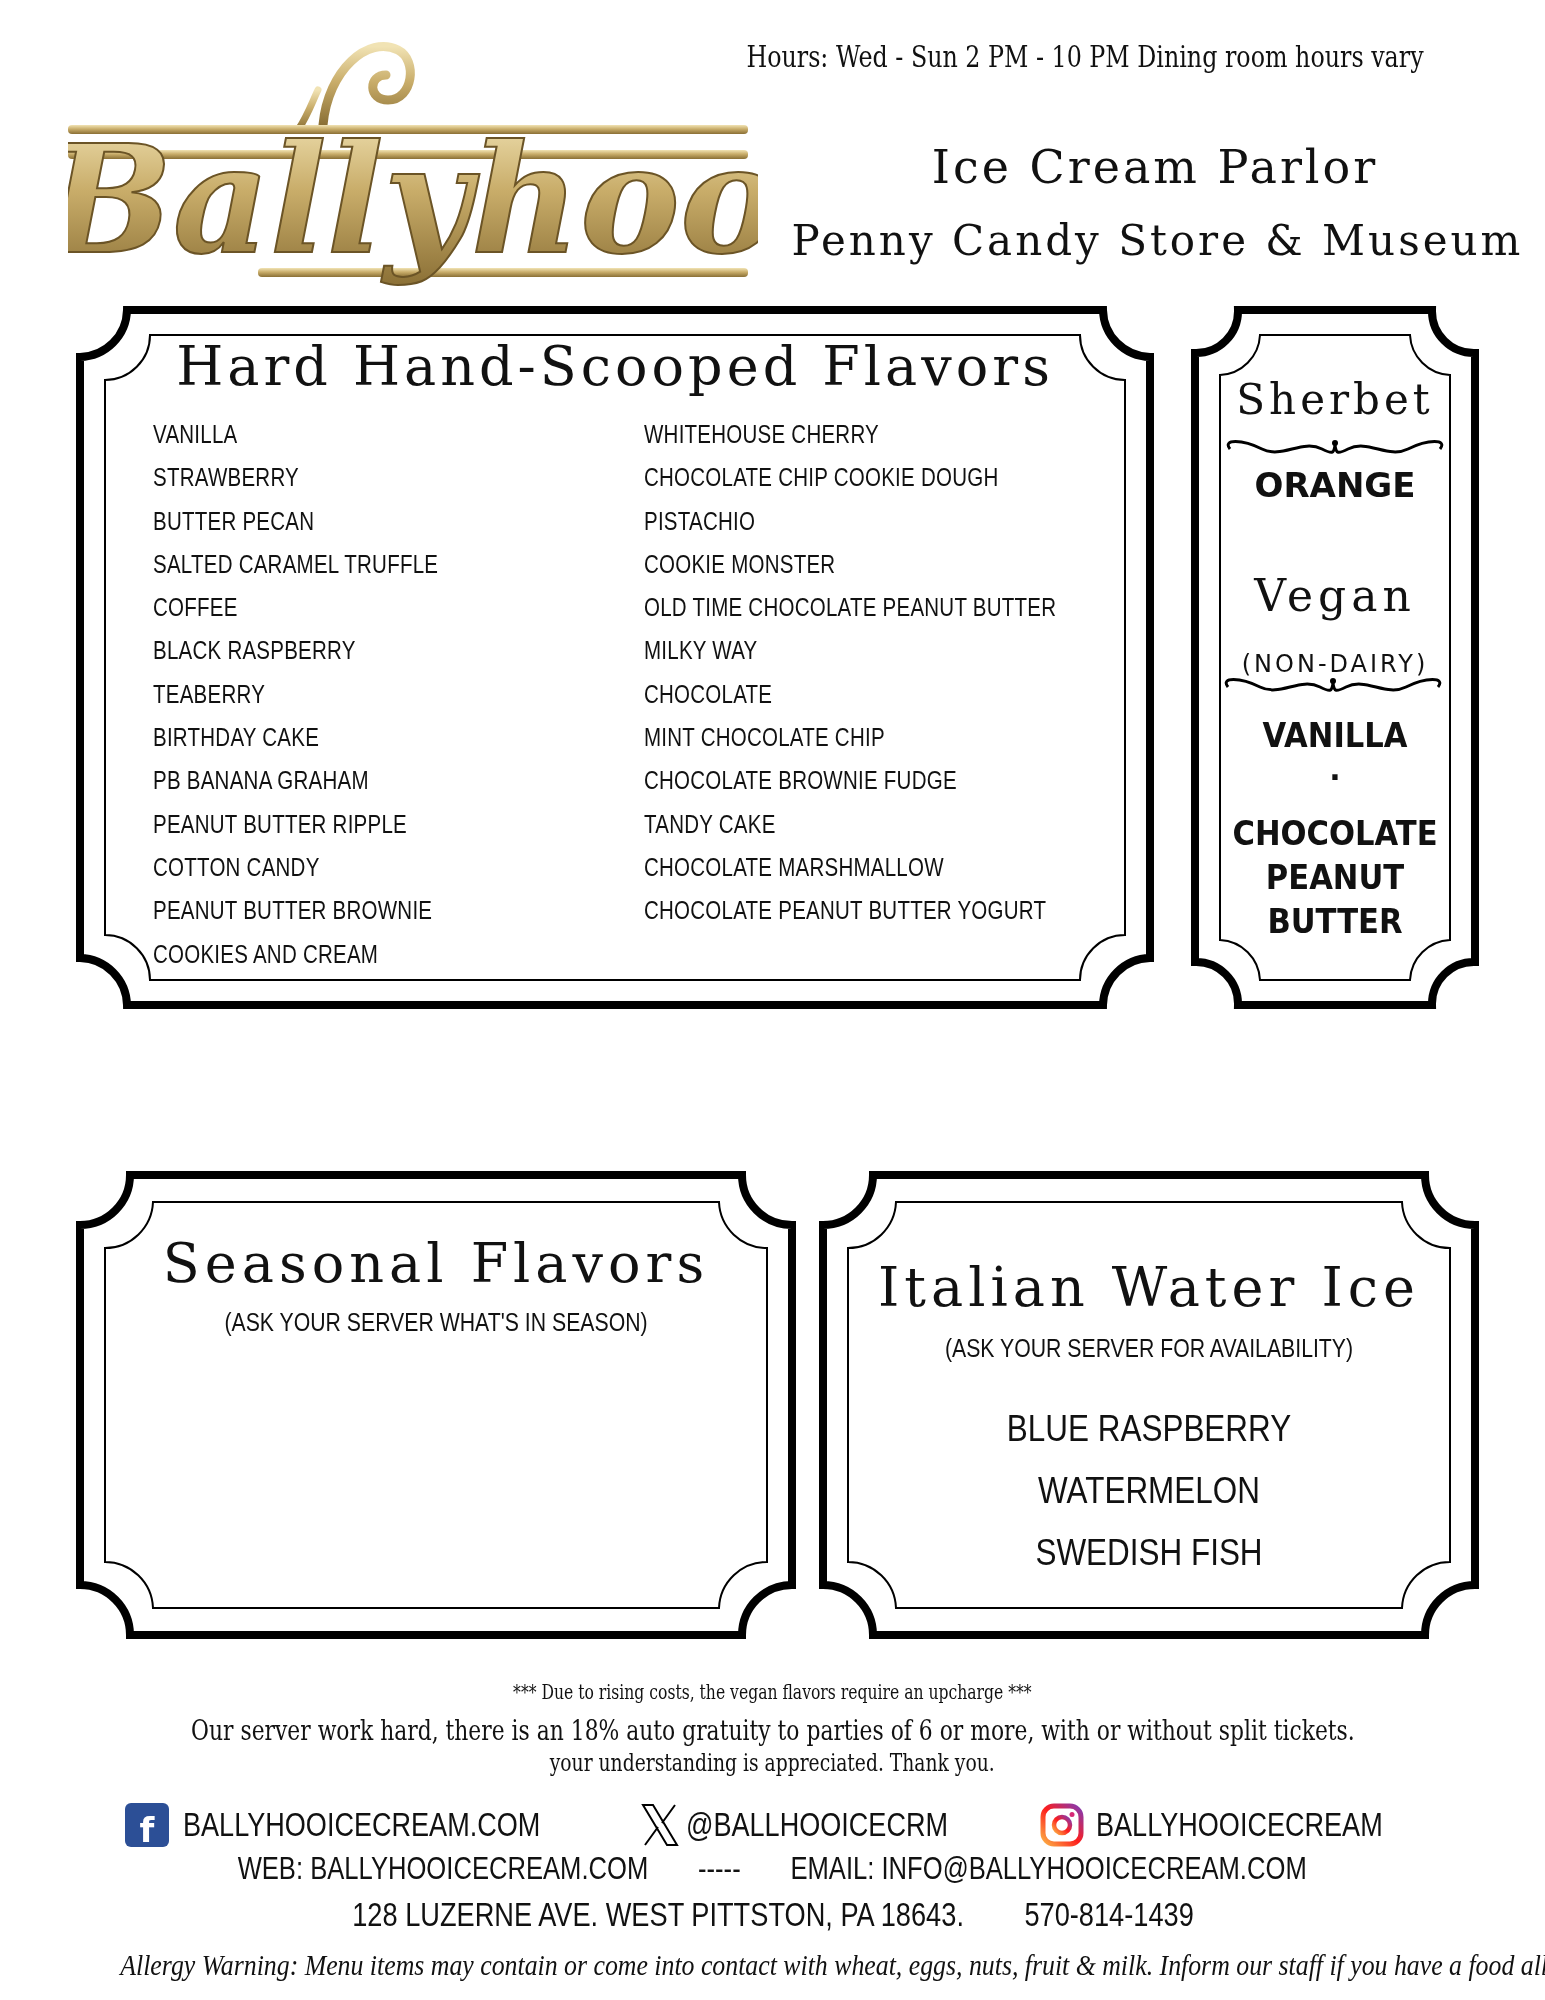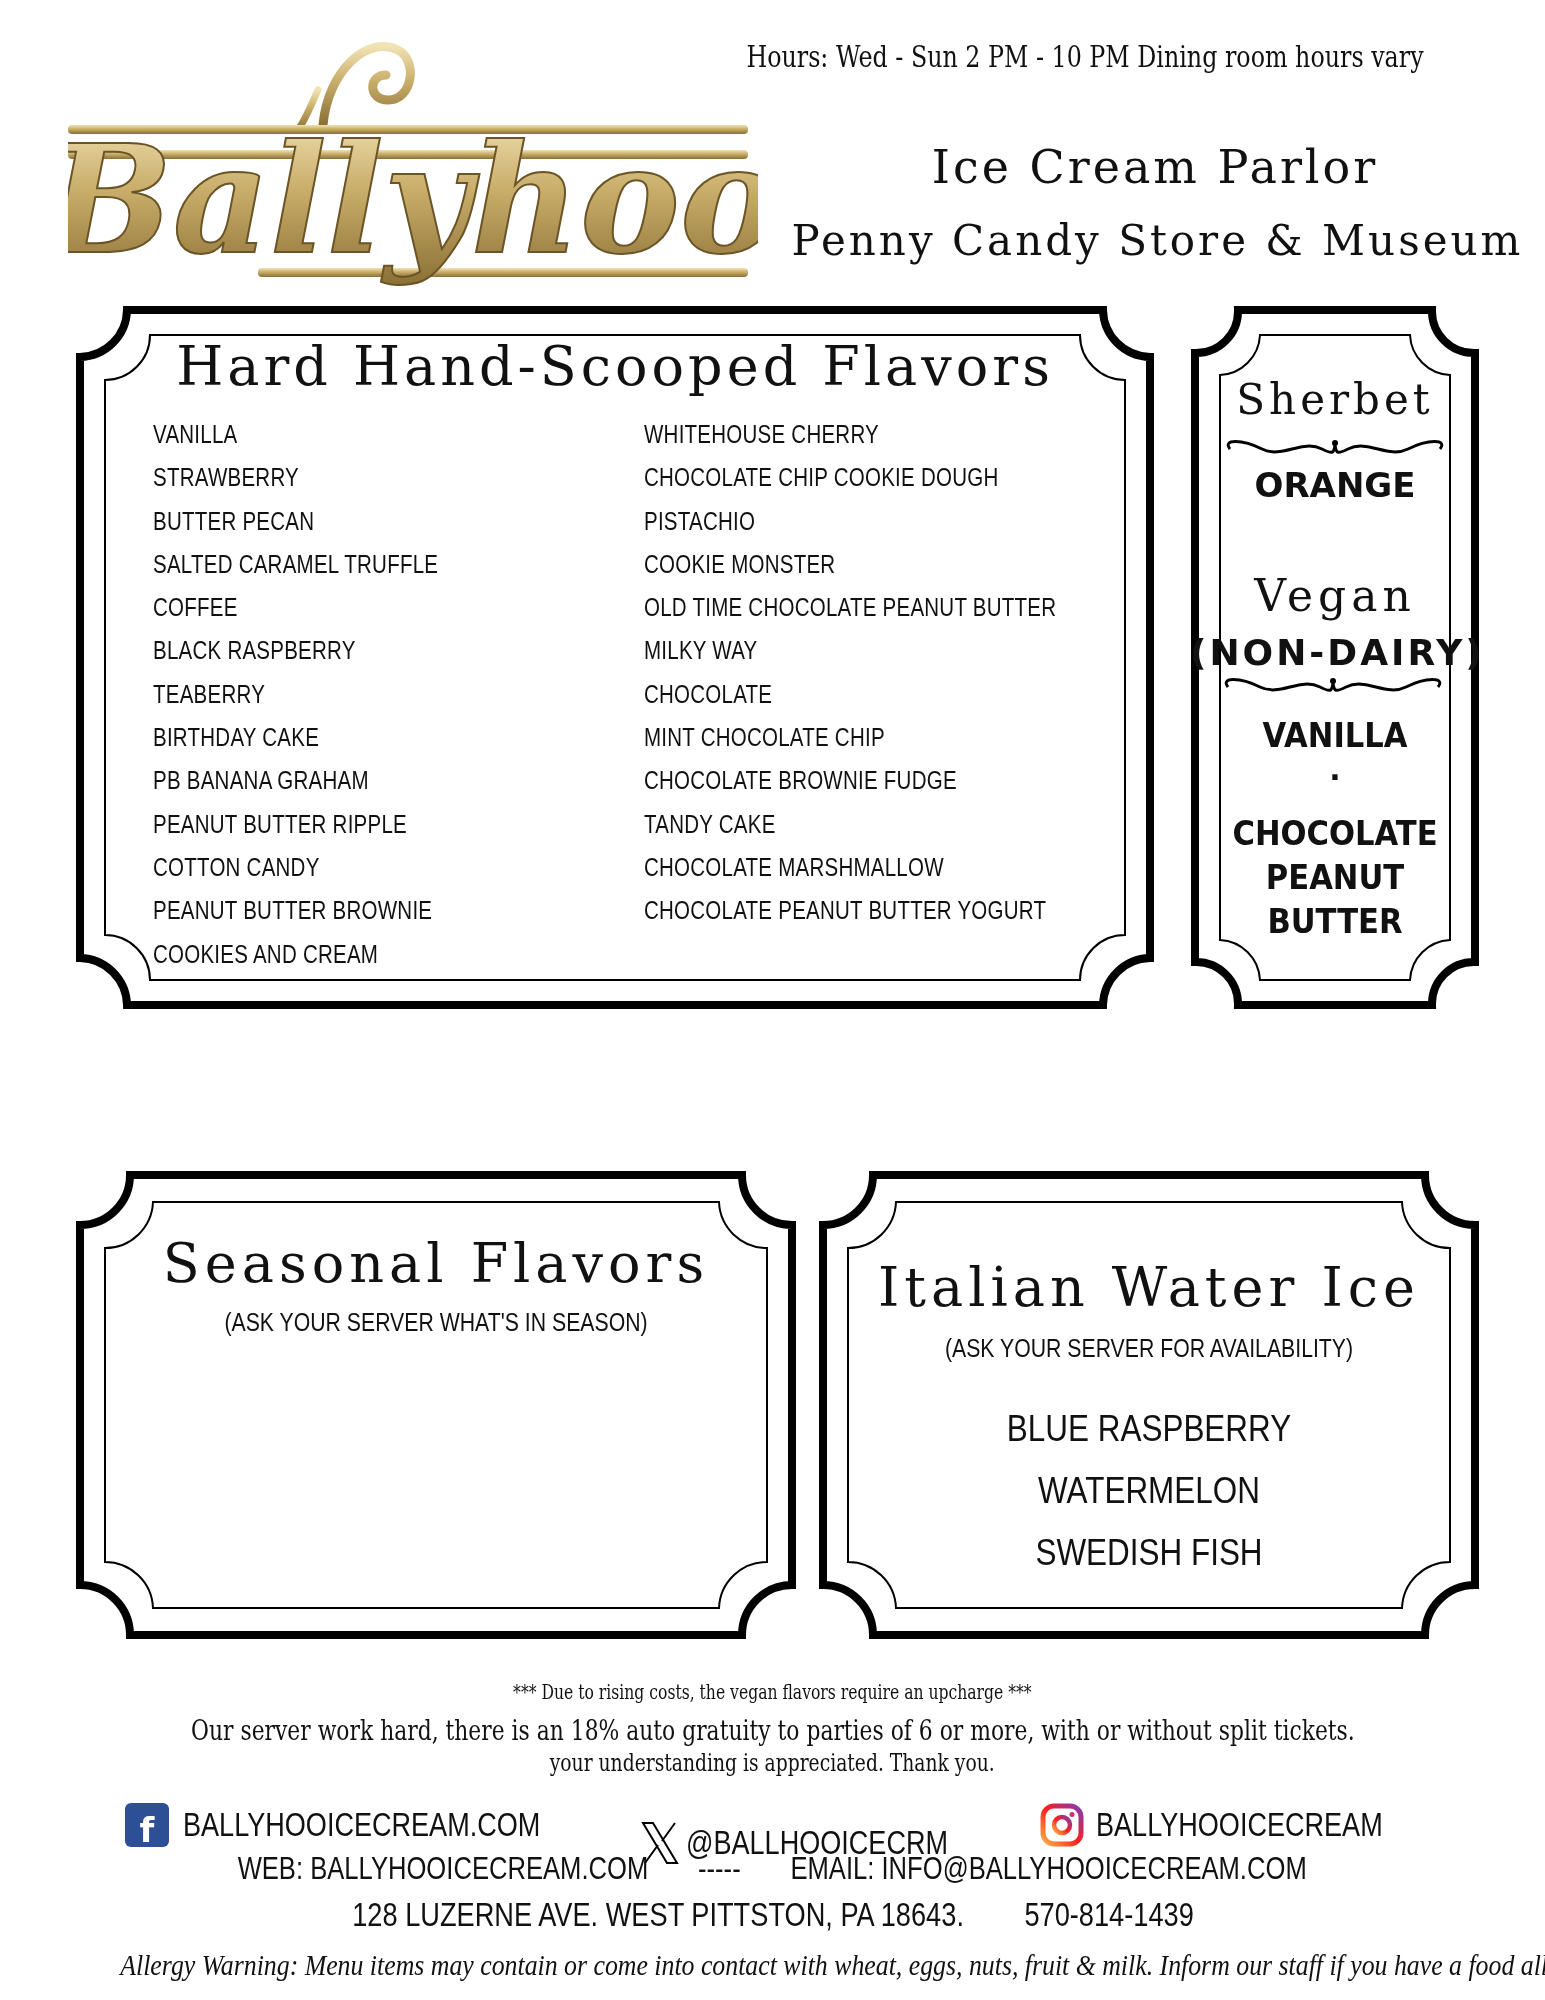--- a/index.html
+++ b/index.html
@@ -119,21 +119,21 @@
     <path d="M48 5 H242 A42 42 0 0 0 285 48 V657 A42 42 0 0 0 242 700 H48 A42 42 0 0 0 5 657 V48 A42 42 0 0 0 48 5 Z" fill="none" stroke="#000" stroke-width="8"></path>
     <path d="M70 30 H220 A42 42 0 0 0 260 70 V635 A42 42 0 0 0 220 675 H70 A42 42 0 0 0 30 635 V70 A42 42 0 0 0 70 30 Z" fill="none" stroke="#000" stroke-width="2"></path>
   </svg>
   <div class="title" style="top:70px; font-size:42px; letter-spacing:4px;">Sherbet</div>
   <svg class="abs" style="left:32px; top:130px; width:226px; height:28px;" viewBox="0 0 226 28">
     <path d="M8 14 C 0 4, 20 4, 40 14 C 60 24, 80 4, 100 14 C 110 19, 112 19, 113 10 C 114 19, 116 19, 126 14 C 146 4, 166 24, 186 14 C 206 4, 226 4, 218 14" fill="none" stroke="#000" stroke-width="3"></path>
     <circle cx="113" cy="8" r="3" fill="#000"></circle>
   </svg>
   <div class="side-item" style="top:160px; font-size:34px;">ORANGE</div>
   <div class="title" style="top:265px; font-size:44px; letter-spacing:5px;">Vegan</div>
-  <div class="side-item" style="top:327px; font-size:36px; font-weight:bold; letter-spacing:3px;">(NON-DAIRY)</div>
+  <div class="side-item" style="top:345px; font-size:24px; font-weight:normal; letter-spacing:3px;">(NON-DAIRY)</div>
   <svg class="abs" style="left:30px; top:368px; width:226px; height:28px;" viewBox="0 0 226 28">
     <path d="M8 14 C 0 4, 20 4, 40 14 C 60 24, 80 4, 100 14 C 110 19, 112 19, 113 10 C 114 19, 116 19, 126 14 C 146 4, 166 24, 186 14 C 206 4, 226 4, 218 14" fill="none" stroke="#000" stroke-width="3"></path>
     <circle cx="113" cy="8" r="3" fill="#000"></circle>
   </svg>
   <div class="side-item condensed" style="top:410px; font-size:34px;">VANILLA</div>
   <div class="side-item" style="top:455px; font-size:30px;">·</div>
   <div class="side-item condensed" style="top:508px; font-size:34px;">CHOCOLATE</div>
   <div class="side-item condensed" style="top:552px; font-size:34px;">PEANUT</div>
   <div class="side-item condensed" style="top:596px; font-size:34px;">BUTTER</div>
 </div>
@@ -162,21 +162,21 @@
 </div>
 
 <div class="abs notice" style="top:1680px; font-size:20px;"><span>*** Due to rising costs, the vegan flavors require an upcharge ***</span></div>
 <div class="abs notice" style="top:1714px; font-size:28px;"><span>Our server work hard, there is an 18% auto gratuity to parties of 6 or more, with or without split tickets.</span></div>
 <div class="abs notice" style="top:1749px; font-size:24px;"><span>your understanding is appreciated. Thank you.</span></div>
 
 <div class="abs social" style="left:125px;">
   <div class="fb-icon">f</div>
   <span class="label">BALLYHOOICECREAM.COM</span>
 </div>
-<div class="abs social" style="left:640px;margin-top:18px;">
+<div class="abs social" style="left:640px;">
   <svg class="x-icon" viewBox="0 0 40 44">
     <path d="M3 2 H13 L37 42 H27 Z" fill="#fff" stroke="#000" stroke-width="2"></path>
     <path d="M35 2 L22 20 M5 42 L18 24" stroke="#000" stroke-width="2"></path>
   </svg>
   <span class="label">@BALLHOOICECRM</span>
 </div>
 <div class="abs social" style="left:1040px;">
   <svg class="ig-icon" viewBox="0 0 44 44">
     <defs>
       <linearGradient id="ig" x1="0" y1="1" x2="1" y2="0">

